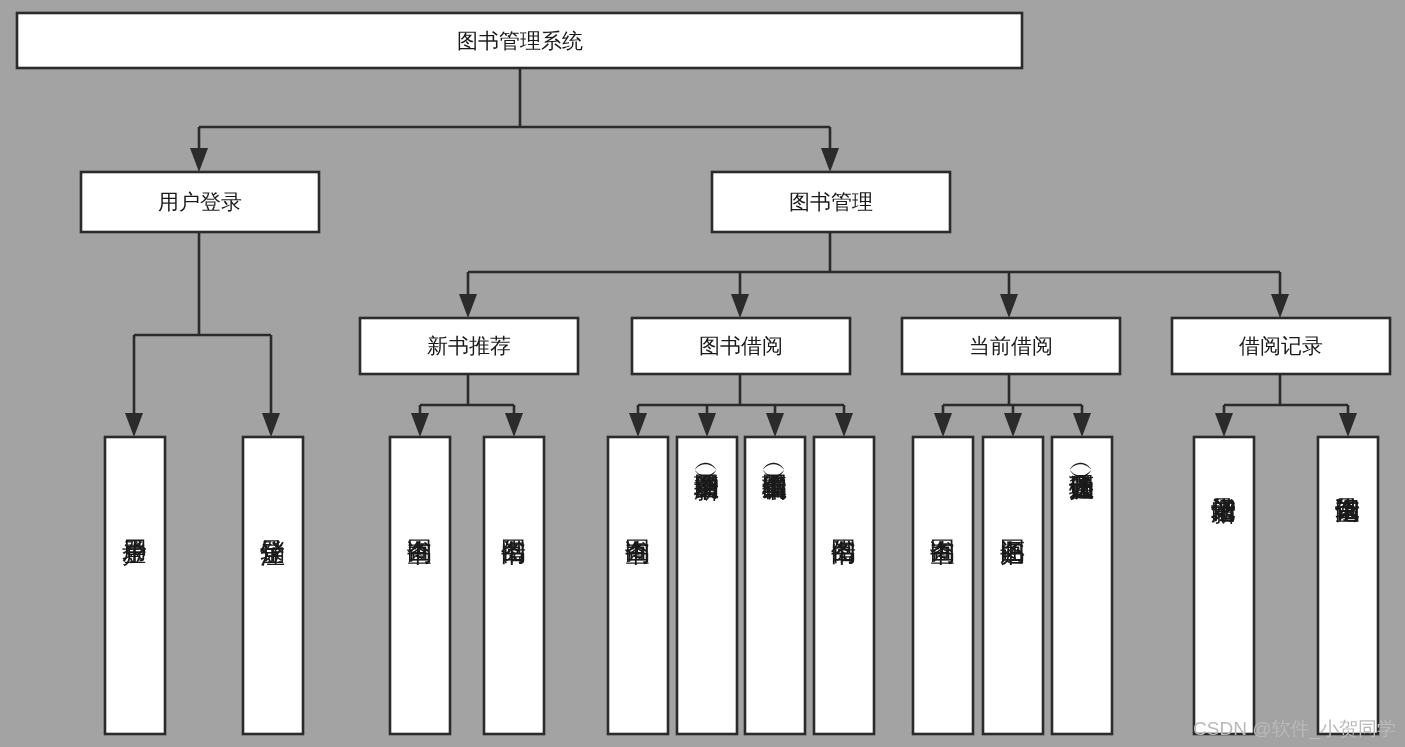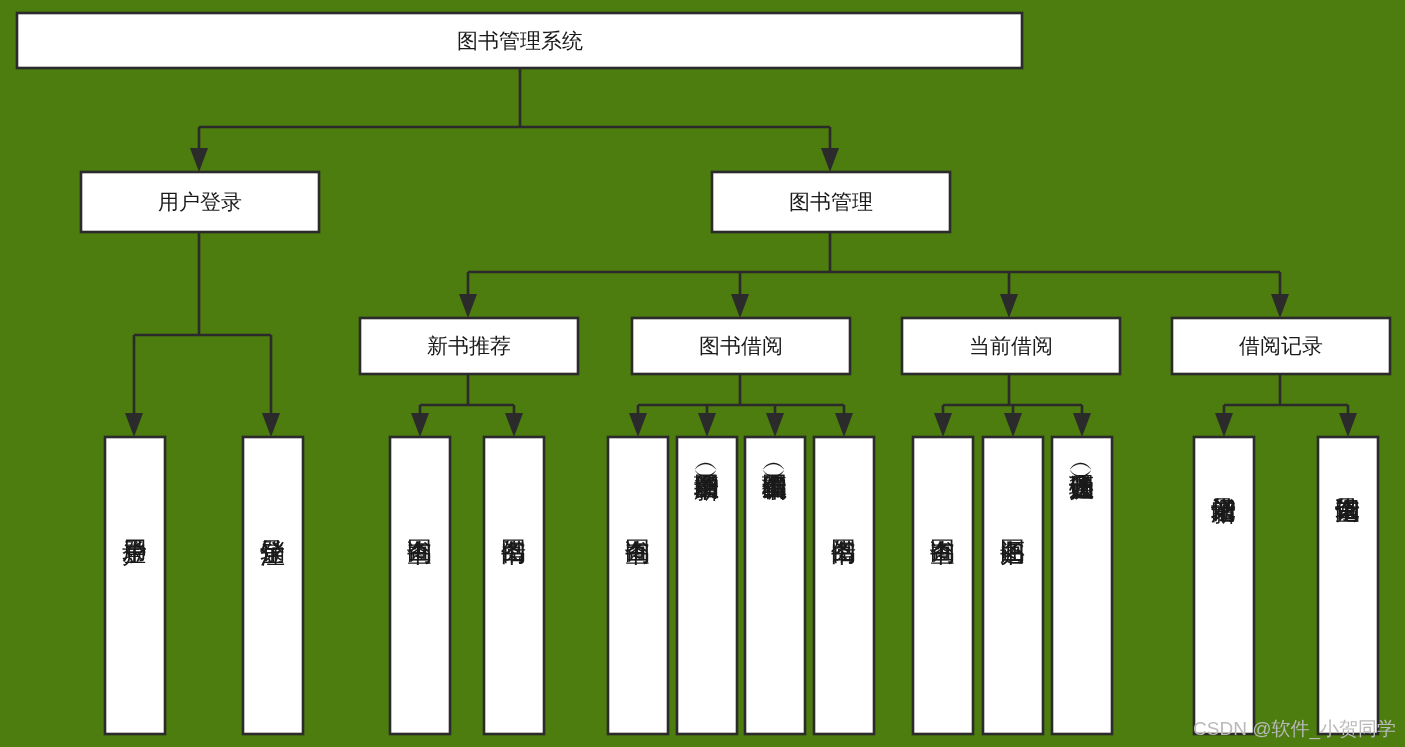--- a/index.html
+++ b/index.html
@@ -7,21 +7,21 @@
     padding: 0;
     background: #ffffff;
   }
   body {
     font-family: "Liberation Sans", "DejaVu Sans", sans-serif;
   }
   #diagram-root {
     position: relative;
     width: 1405px;
     height: 747px;
-    background: #4d7c0f;
+    background: #a3a3a3;
     overflow: hidden;
   }
   svg#flow-svg {
     position: absolute;
     left: 0;
     top: 0;
     width: 1405px;
     height: 747px;
     display: block;
   }

